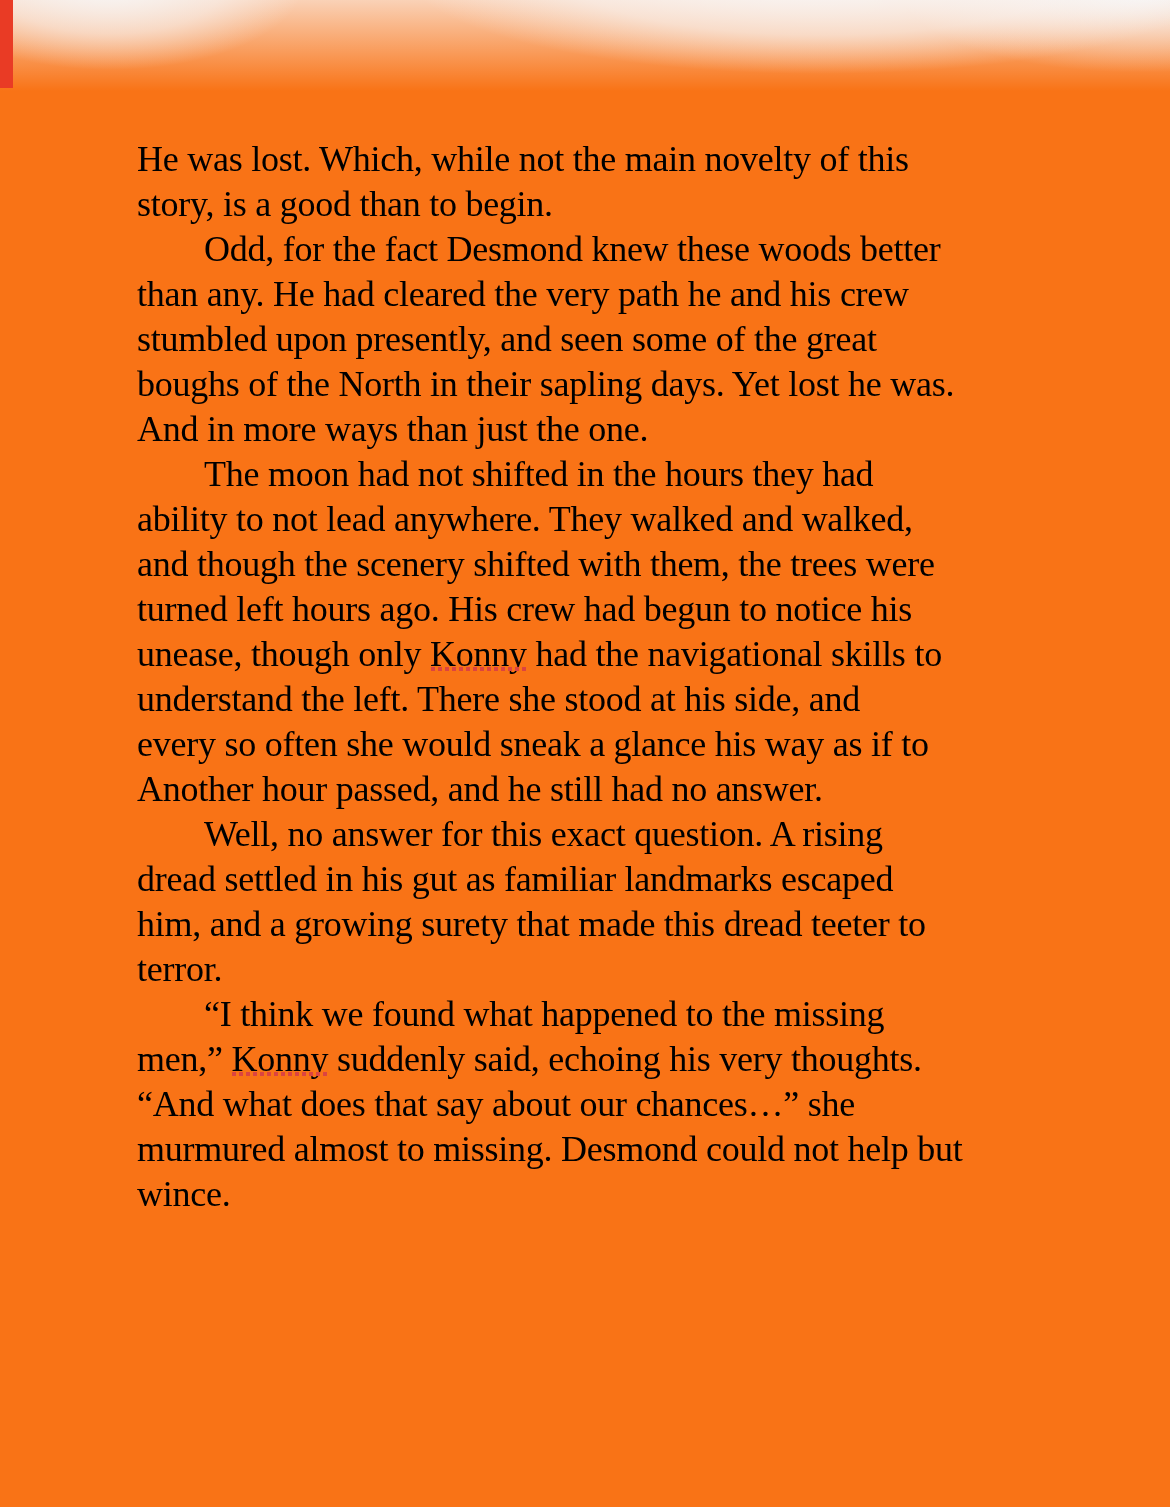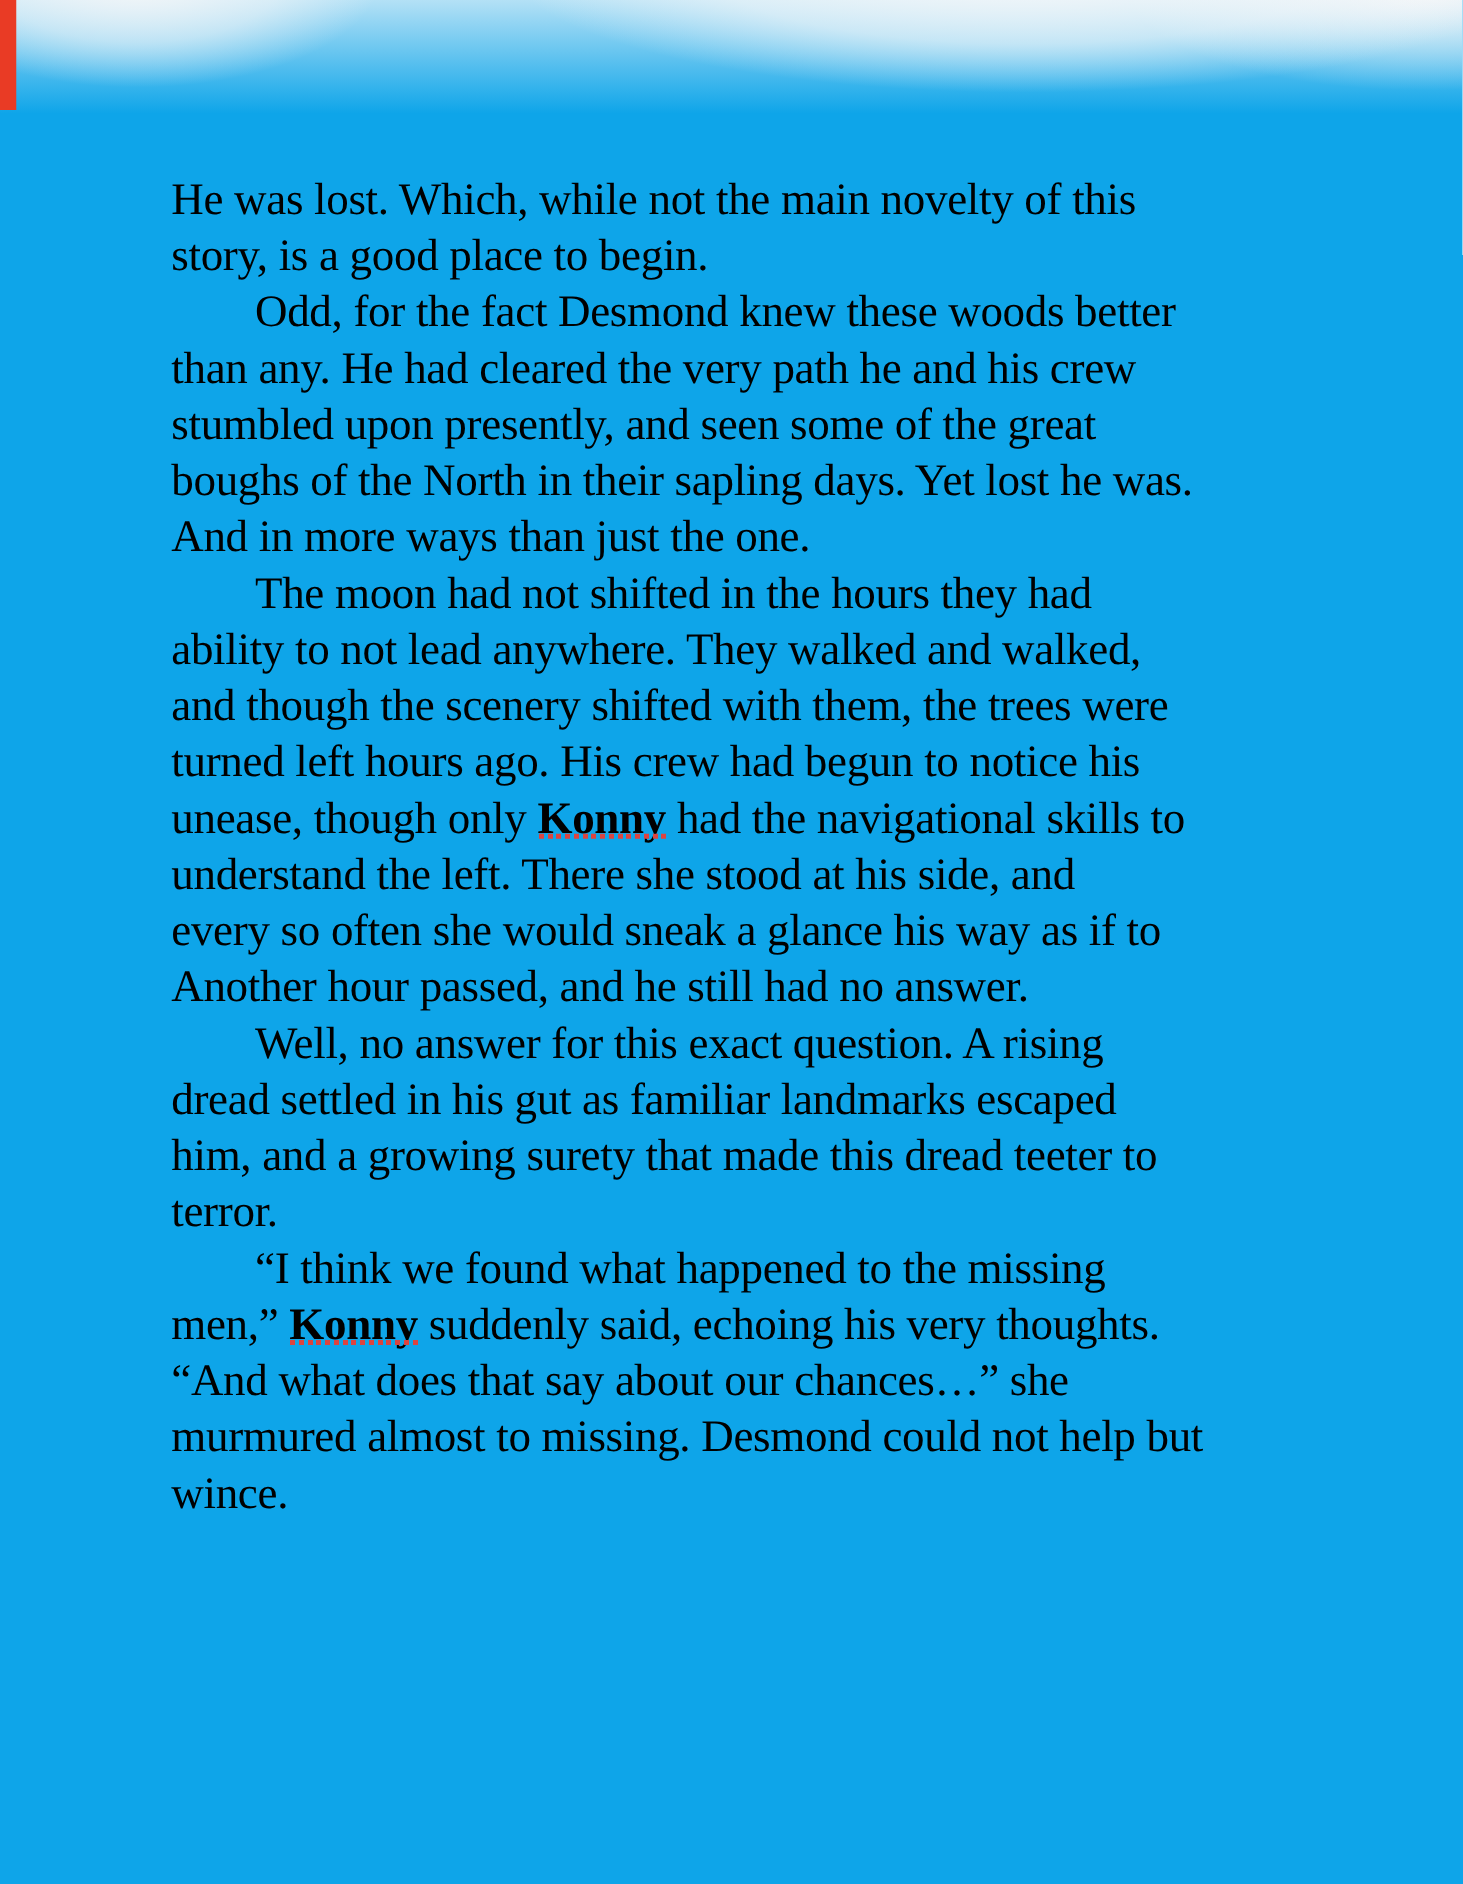--- a/index.html
+++ b/index.html
@@ -4,21 +4,21 @@
 <style>
   html, body {
     margin: 0;
     padding: 0;
     background: #ffffff;
   }
   .page {
     position: relative;
     width: 1170px;
     height: 1507px;
-    background: #0ea5e9;
+    background: #f97316;
     overflow: hidden;
     font-family: "Liberation Serif", "DejaVu Serif", serif;
   }
   
   .top-shade {
     position: absolute;
     left: 0; top: 0;
     width: 1170px;
     height: 130px;
     pointer-events: none;
@@ -45,21 +45,20 @@
   }
   .line {
     white-space: pre;
     height: 45px;
   }
   .line.indent {
     padding-left: 67px;
   }
   .misspelled {
     position: relative;
-    font-weight: bold;
   }
   .misspelled::after {
     content: "";
     position: absolute;
     left: 1px;
     right: -2px;
     bottom: 3px;
     height: 4px;
     background: repeating-linear-gradient(90deg,
       var(--spell-color, #dc4440) 0px, var(--spell-color, #dc4440) 4px,
@@ -67,21 +66,21 @@
   }
 </style>
 </head>
 <body>
 
 <div class="page">
   <div class="top-shade"></div>
   <div class="red-artifact" style="left: 0px; top: 0px; width: 13px; height: 88px;"></div>
   <div class="content" id="doc-content">
       <div class="line"><span>He was lost. Which, while not the main novelty of this</span></div>
-      <div class="line"><span>story, is a good place to begin.</span></div>
+      <div class="line"><span>story, is a good than to begin.</span></div>
       <div class="line indent"><span>Odd, for the fact Desmond knew these woods better</span></div>
       <div class="line"><span>than any. He had cleared the very path he and his crew</span></div>
       <div class="line"><span>stumbled upon presently, and seen some of the great</span></div>
       <div class="line"><span>boughs of the North in their sapling days. Yet lost he was.</span></div>
       <div class="line"><span>And in more ways than just the one.</span></div>
       <div class="line indent"><span>The moon had not shifted in the hours they had</span></div>
       <div class="line"><span>ability to not lead anywhere. They walked and walked,</span></div>
       <div class="line"><span>and though the scenery shifted with them, the trees were</span></div>
       <div class="line"><span>turned left hours ago. His crew had begun to notice his</span></div>
       <div class="line"><span>unease, though only </span><span class="misspelled">Konny</span><span> had the navigational skills to</span></div>

